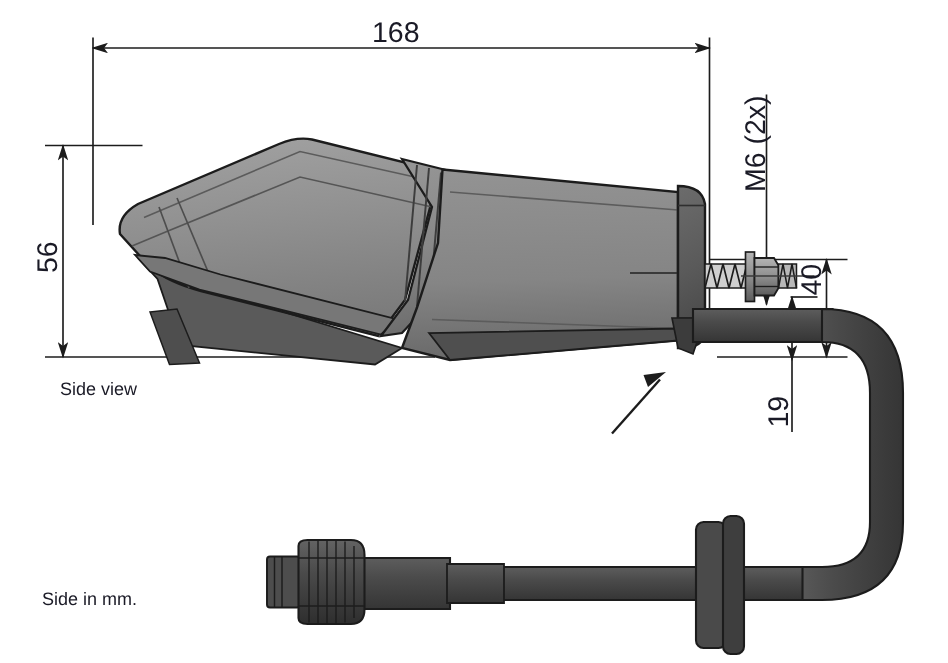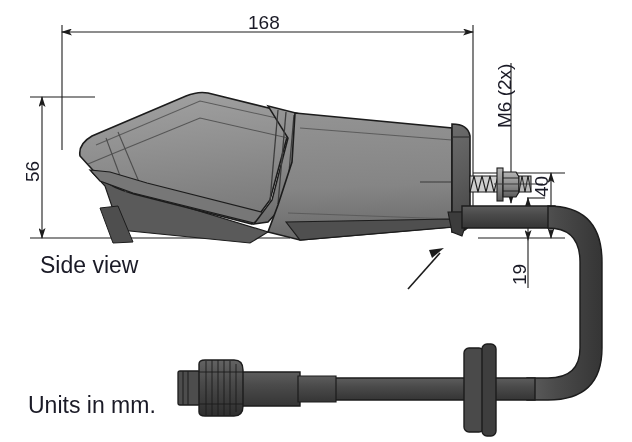--- a/index.html
+++ b/index.html
@@ -29,21 +29,21 @@
     font-family: "Liberation Sans", sans-serif;
     font-size: 19px;
     font-weight: 400;
     color: #1a1a26;
     white-space: nowrap;
     letter-spacing: 0px;
   }
   .note-text {
     position: absolute;
     font-family: "Liberation Sans", sans-serif;
-    font-size: 23px;
+    font-size: 12px;
     color: #1a1a26;
     white-space: nowrap;
   }
   .rot90 {
     transform: rotate(-90deg);
     transform-origin: left top;
   }
 </style>
 </head>
 <body>
@@ -243,15 +243,15 @@
 
   <div class="dim-text rot90" style="left:494px; top:128px;">M6 (2x)</div>
 
   <div class="dim-text rot90" style="left:531px; top:197px;">40</div>
 
   <div class="dim-text rot90" style="left:509px; top:285px;">19</div>
 
   <div class="note-text" style="left:40px; top:252px;">Side view</div>
 
 
-  <div class="note-text" style="left:28px; top:392px;">Units in mm.</div>
+  <div class="note-text" style="left:28px; top:392px;">Side in mm.</div>
 
 </div>
 
 </body></html>

